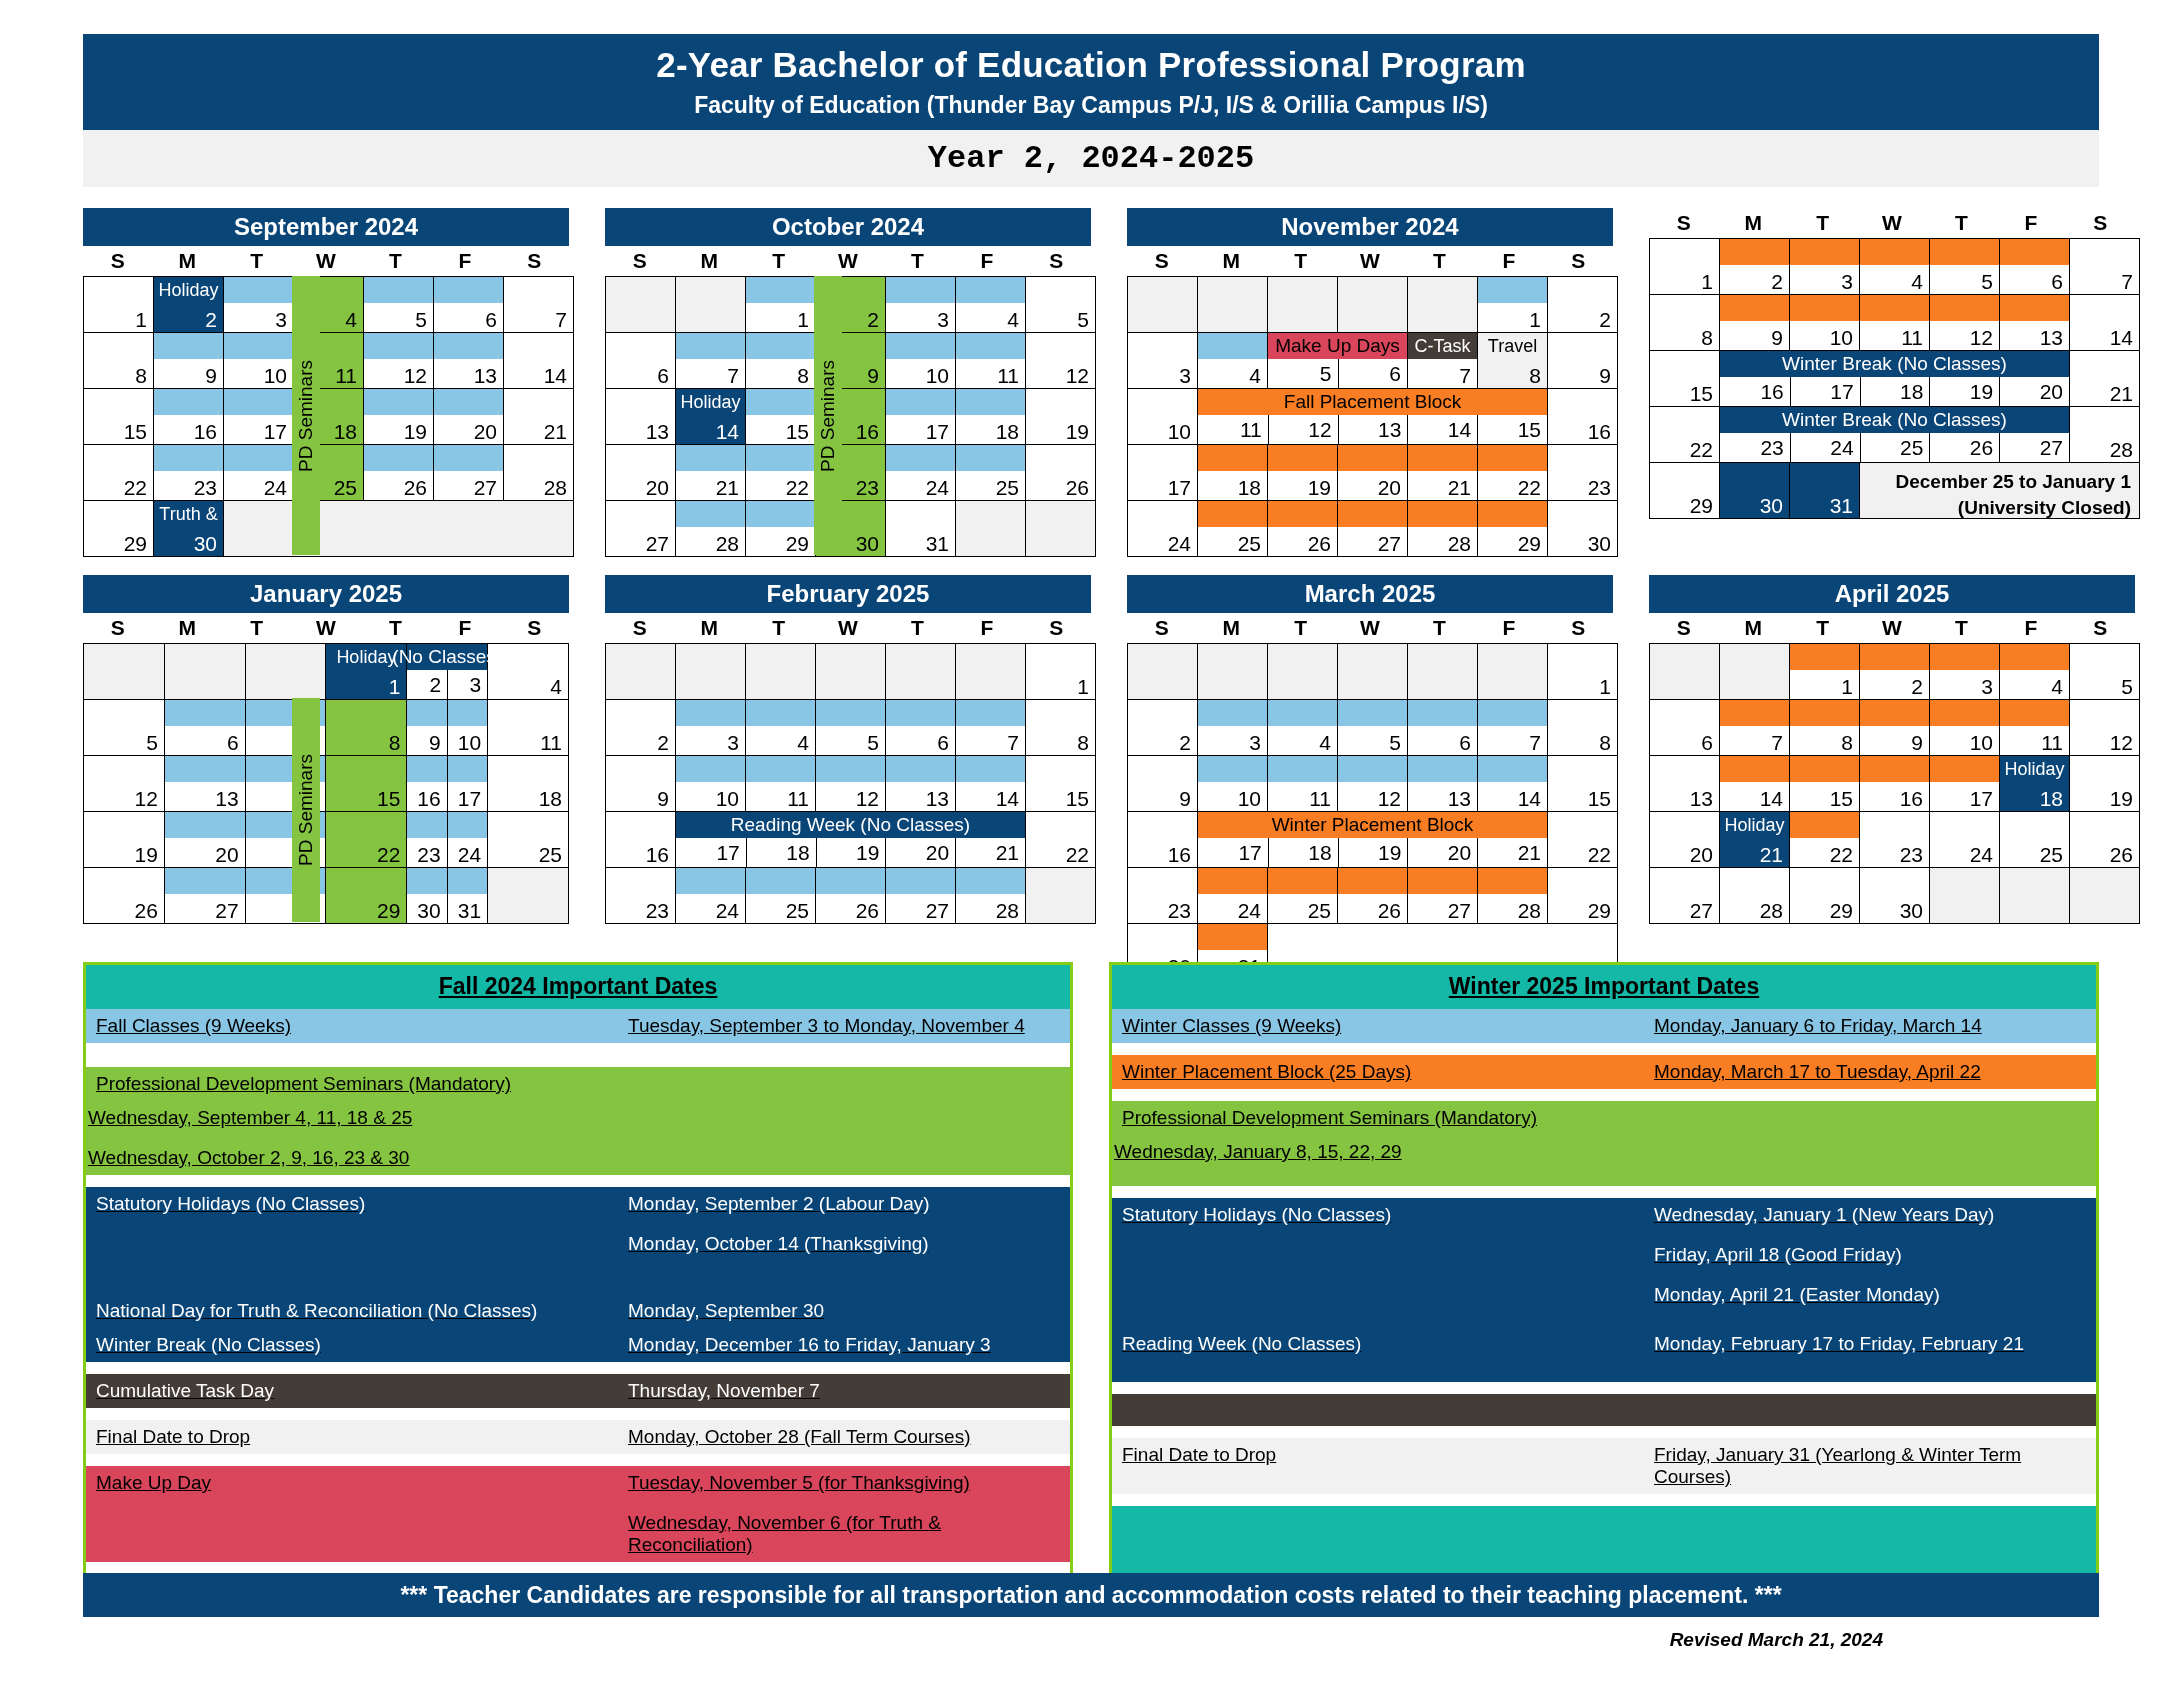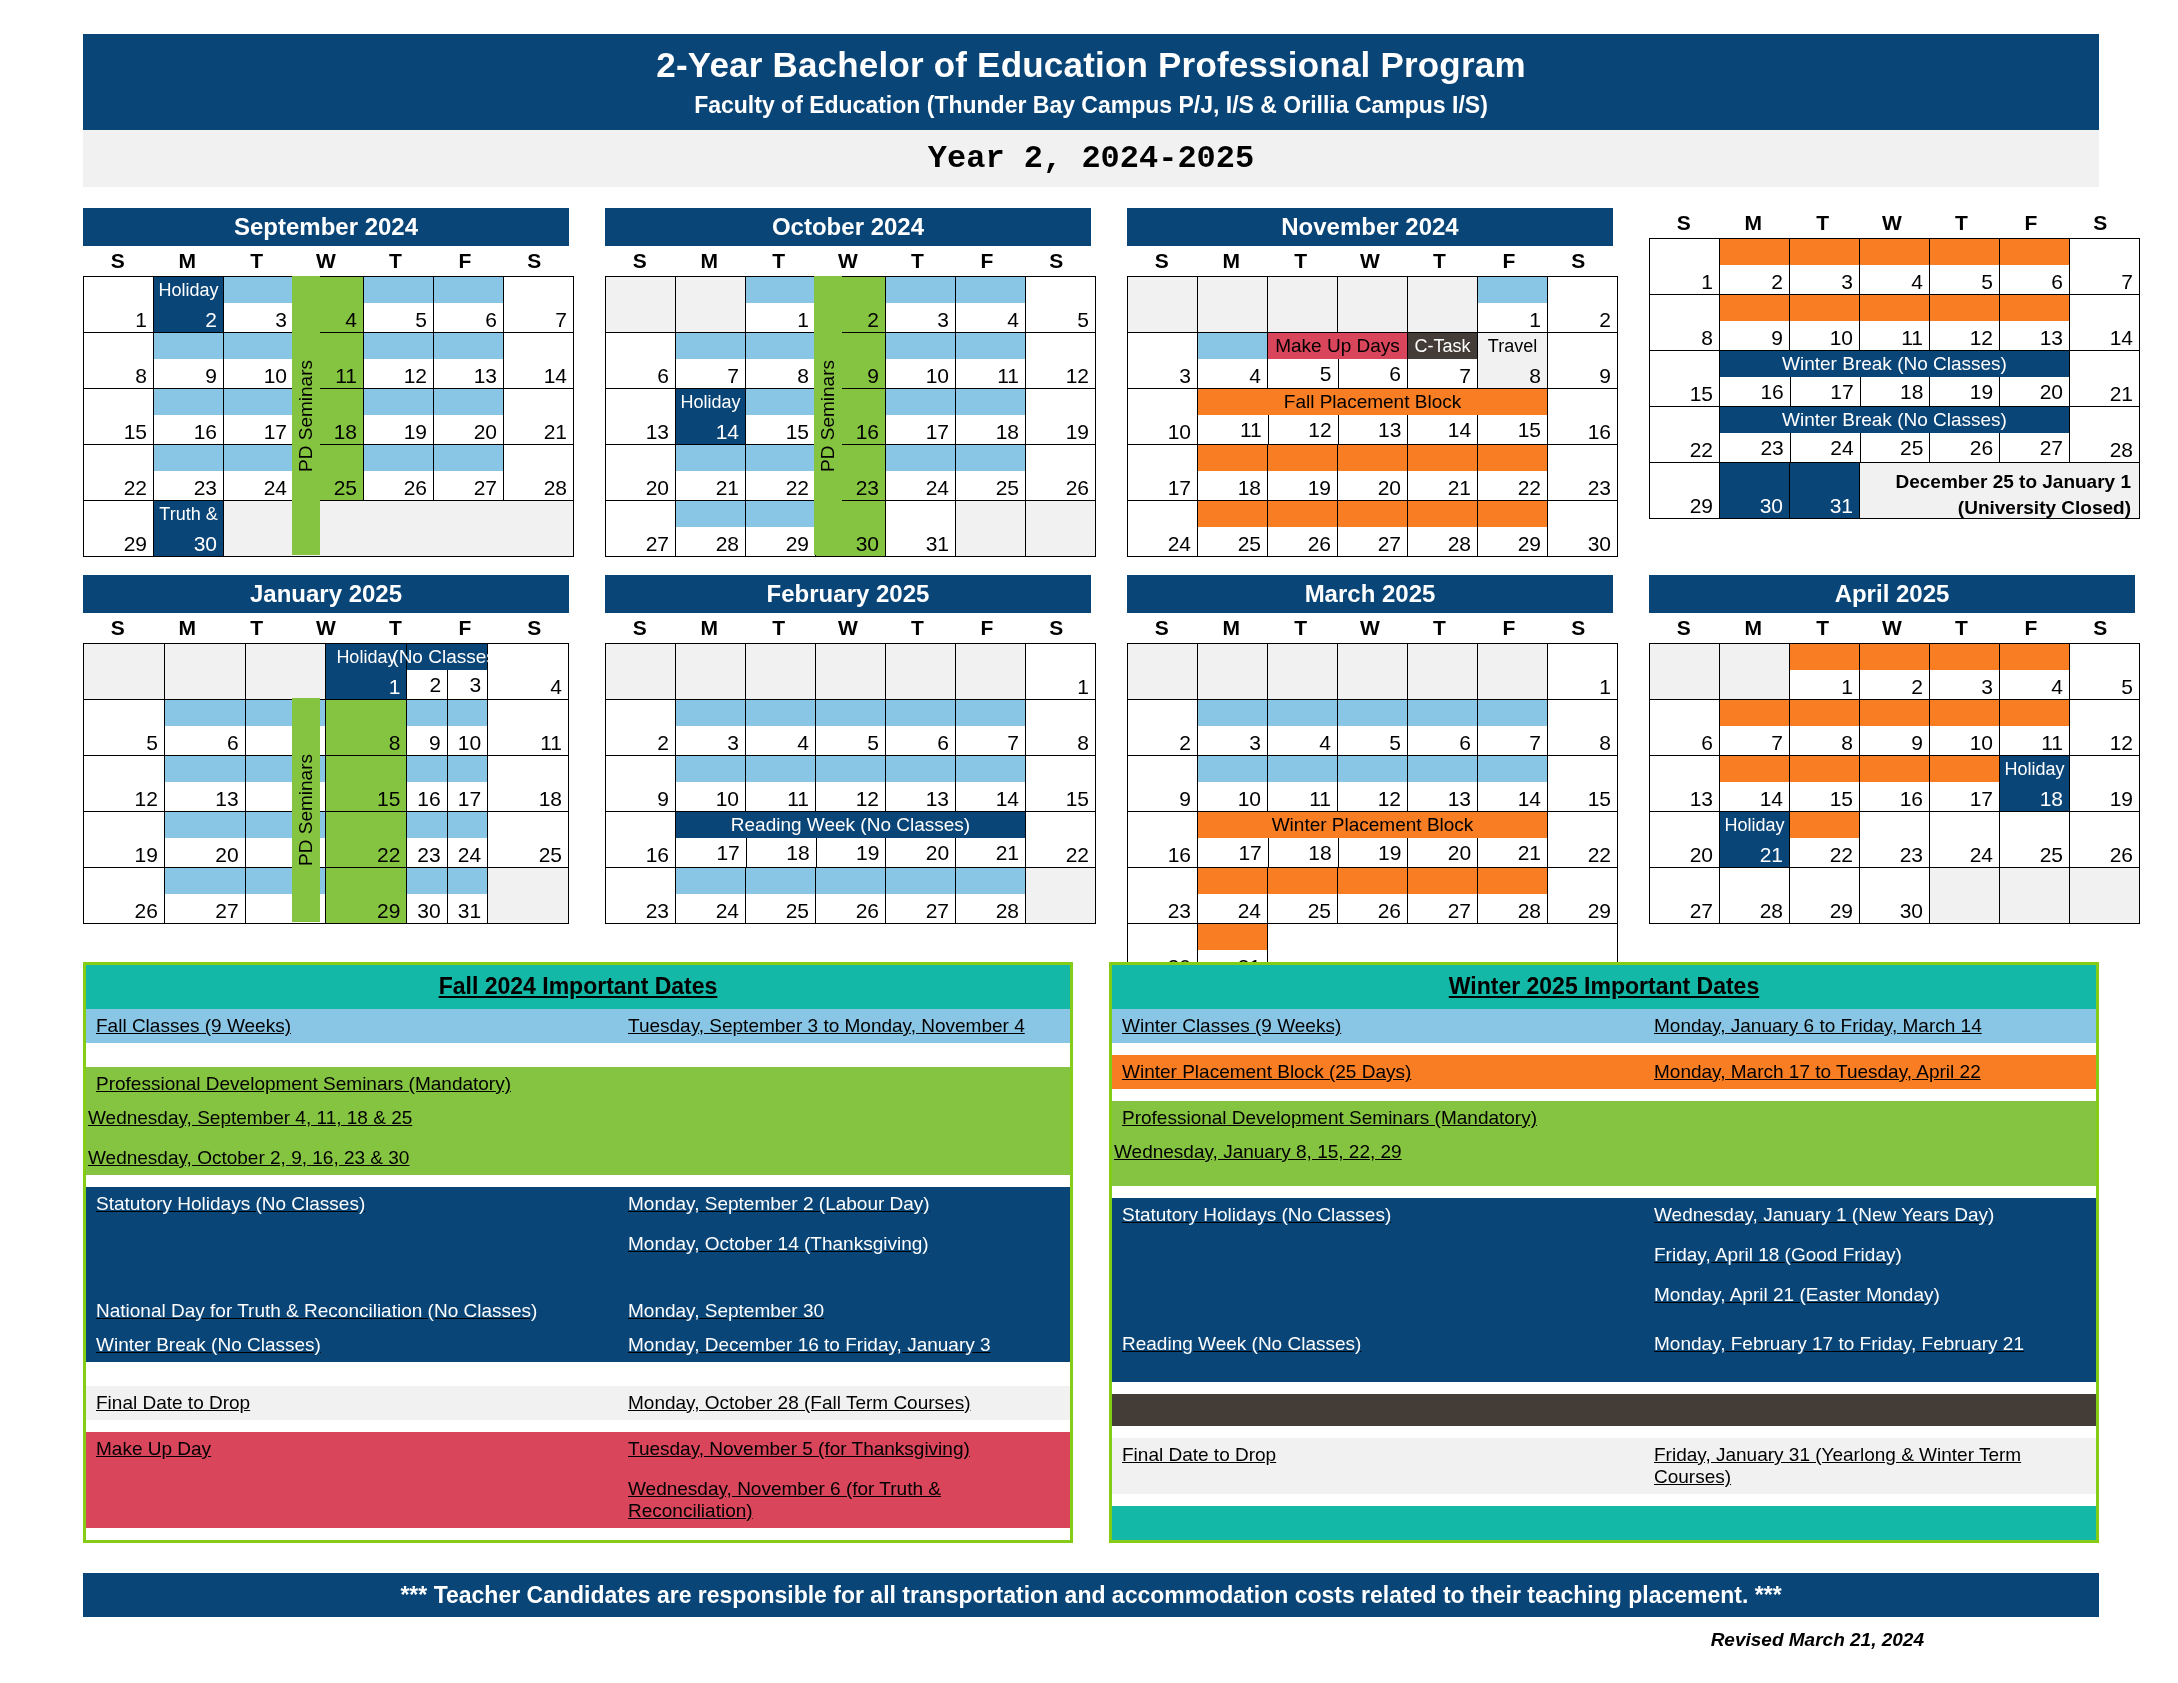--- a/index.html
+++ b/index.html
@@ -3,21 +3,21 @@
 <meta charset="utf-8">
 <style>
   html, body { margin:0; padding:0; }
   body {
     width:2178px; height:1683px;
     background:#ffffff;
     font-family:"Liberation Sans", sans-serif;
     color:#000000;
     overflow:hidden;
   }
-  .page { position:relative; width:1966px; height:1683px;padding-left:41px; }
+  .page { position:relative; width:1966px; height:1683px; }
 
   
   .hdr-band {
     position:absolute; left:83px; top:34px; width:2016px; height:96px;
     background:#0a4578; color:#ffffff; text-align:center;
     display:flex; flex-direction:column; justify-content:center;
   }
   .hdr-title { font-size:35px; font-weight:bold; letter-spacing:0.2px; line-height:1.15; }
   .hdr-sub   { font-size:23px; font-weight:bold; margin-top:6px; }
   .hdr-year-band {
@@ -1793,20 +1793,24 @@
       </div>
       <div class="leg-row blue">
         <div class="lbl">National Day for Truth &amp; Reconciliation (No Classes)</div>
         <div class="val">Monday, September 30</div>
       </div>
       <div class="leg-row blue">
         <div class="lbl">Winter Break (No Classes)</div>
         <div class="val">Monday, December 16 to Friday, January 3</div>
       </div>
       <div class="leg-row gap"></div>
+      <div class="leg-row dark">
+        <div class="lbl">Cumulative Task Day</div>
+        <div class="val">Thursday, November 7</div>
+      </div>
       <div class="leg-row gap"></div>
       <div class="leg-row grey">
         <div class="lbl">Final Date to Drop</div>
         <div class="val">Monday, October 28 (Fall Term Courses)</div>
       </div>
       <div class="leg-row gap"></div>
       <div class="leg-row red tall">
         <div class="lbl">Make Up Day</div>
         <div class="val">
           <div>Tuesday, November 5 (for Thanksgiving)</div>

